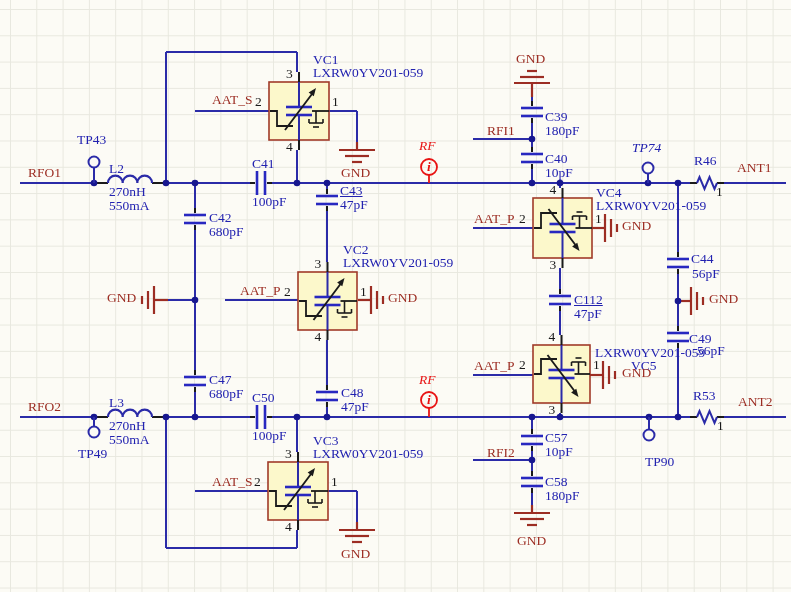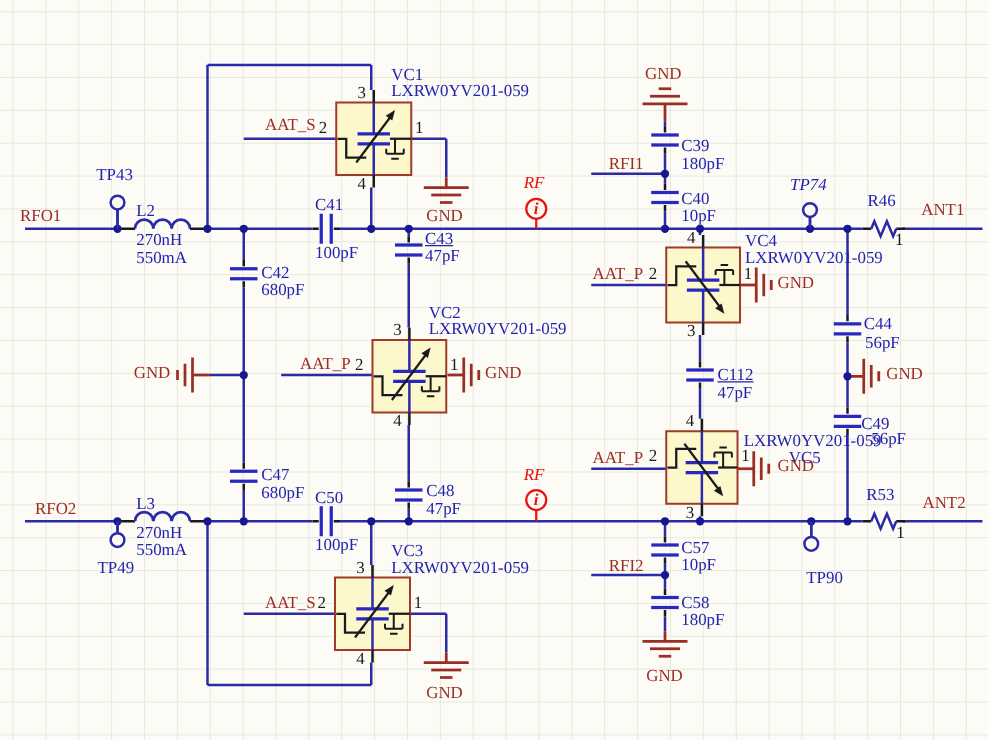--- a/index.html
+++ b/index.html
@@ -457,21 +457,21 @@
       <span class="maroon" style="left: 622px; top: 366px;">GND</span>
       <span class="maroon" style="left: 709px; top: 292px;">GND</span>
       <span class="blue" style="left: 77px; top: 133px;">TP43</span>
       <span class="blue" style="left: 632px; top: 141px; font-style: italic;">TP74</span>
       <span class="blue" style="left: 78px; top: 447px;">TP49</span>
       <span class="blue" style="left: 645px; top: 455px;">TP90</span>
       <span class="red" style="left: 419px; top: 139px;">RF</span>
       <span class="rfi" style="left: 427px; top: 160px;">i</span>
       <span class="red" style="left: 419px; top: 373px;">RF</span>
       <span class="rfi" style="left: 427px; top: 393px;">i</span>
-      <span class="maroon" style="left: 16px; top: 166px;">RFO1</span>
+      <span class="maroon" style="left: 28px; top: 166px;">RFO1</span>
       <span class="maroon" style="left: 28px; top: 400px;">RFO2</span>
       <span class="maroon" style="left: 737px; top: 161px;">ANT1</span>
       <span class="maroon" style="left: 738px; top: 395px;">ANT2</span>
       <span class="maroon" style="left: 487px; top: 124px;">RFI1</span>
       <span class="maroon" style="left: 487px; top: 446px;">RFI2</span>
       <span class="maroon" style="left: 212px; top: 93px;">AAT_S</span>
       <span class="maroon" style="left: 212px; top: 475px;">AAT_S</span>
       <span class="maroon" style="left: 240px; top: 284px;">AAT_P</span>
       <span class="maroon" style="left: 474px; top: 212px;">AAT_P</span>
       <span class="maroon" style="left: 474px; top: 359px;">AAT_P</span>

